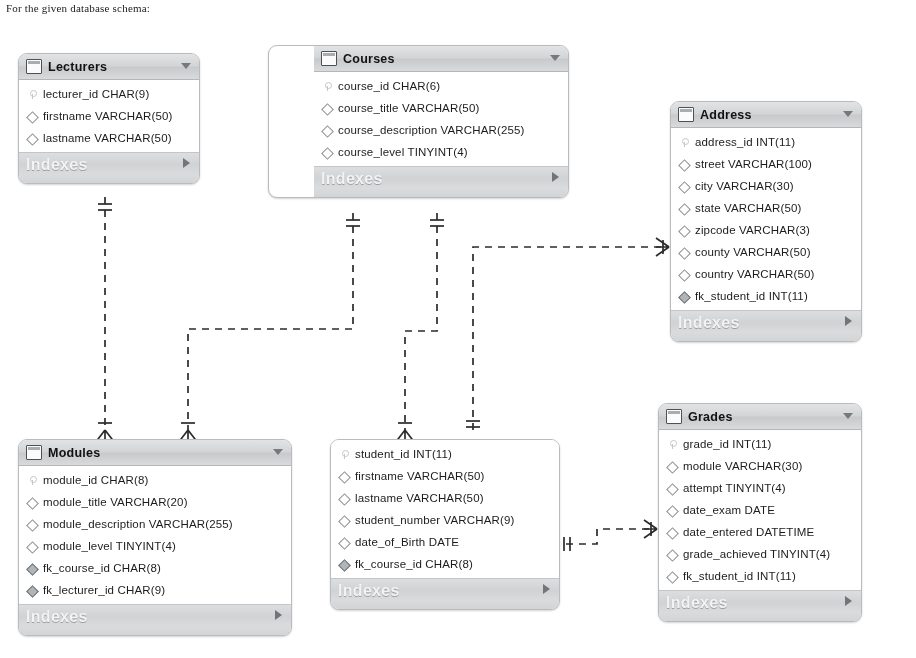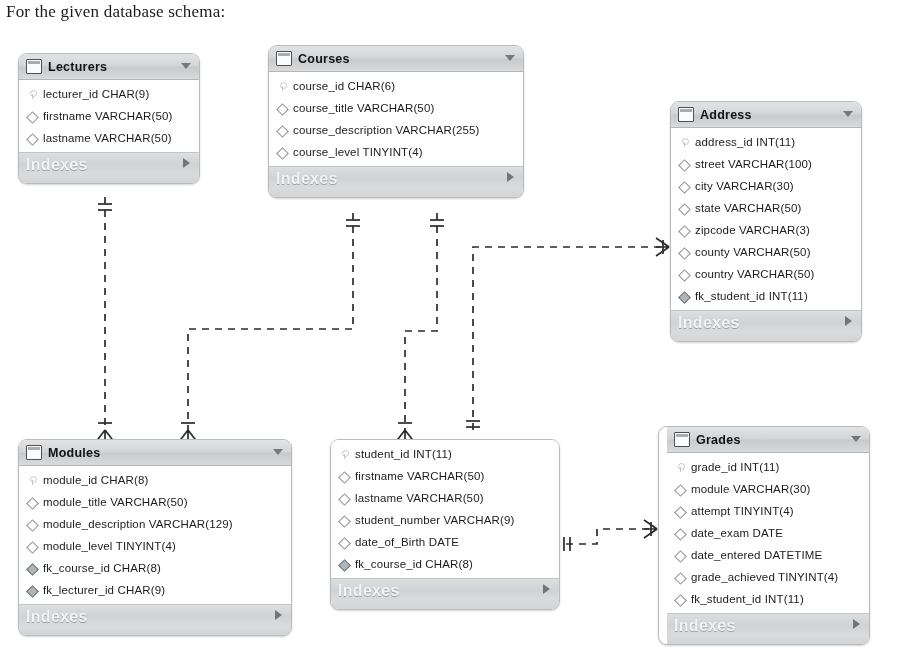--- a/index.html
+++ b/index.html
@@ -7,21 +7,21 @@
     width:916px;height:658px;
     background:#ffffff;
     font-family:"Liberation Sans", sans-serif;
     position:relative;
     overflow:hidden;
     -webkit-font-smoothing:antialiased;
   }
   #caption{
     position:absolute;left:6px;top:2px;
     font-family:"Liberation Serif", serif;
-    font-size:17px;color:#1b1b1b;
+    font-size:11px;color:#1b1b1b;
     letter-spacing:.2px;
     white-space:nowrap;
   }
   #canvas{position:absolute;left:0;top:0;width:916px;height:658px;margin-top:11px;}
   svg#links{position:absolute;left:0;top:0;width:916px;height:658px;pointer-events:none;}
 
   
   .tbl{
     position:absolute;
     background:#ffffff;
@@ -190,21 +190,21 @@
         <span class="ftxt">lastname VARCHAR(50)</span>
       </div>
     </div>
     <div class="ftr">
       <span class="flabel">Indexes</span>
       <span class="fcaret"></span>
     </div>
     <div class="pad"></div>
   </div>
 
-  <div class="tbl" style="left:268px;top:34px;width:254px;">
+  <div class="tbl" style="left:268px;top:34px;width:254px;padding-left:45px;">
     <div class="hdr">
       <span class="ticon"></span>
       <span class="tname">Courses</span>
       <span class="caret"></span>
     </div>
     <div class="fields">
       <div class="fld">
         <span class="fi pk"></span>
         <span class="ftxt">course_id CHAR(6)</span>
       </div>
@@ -281,25 +281,25 @@
       <span class="tname">Modules</span>
       <span class="caret"></span>
     </div>
     <div class="fields">
       <div class="fld">
         <span class="fi pk"></span>
         <span class="ftxt">module_id CHAR(8)</span>
       </div>
       <div class="fld">
         <span class="fi attr"></span>
-        <span class="ftxt">module_title VARCHAR(50)</span>
-      </div>
-      <div class="fld">
-        <span class="fi attr"></span>
-        <span class="ftxt">module_description VARCHAR(129)</span>
+        <span class="ftxt">module_title VARCHAR(20)</span>
+      </div>
+      <div class="fld">
+        <span class="fi attr"></span>
+        <span class="ftxt">module_description VARCHAR(255)</span>
       </div>
       <div class="fld">
         <span class="fi attr"></span>
         <span class="ftxt">module_level TINYINT(4)</span>
       </div>
       <div class="fld">
         <span class="fi fk"></span>
         <span class="ftxt">fk_course_id CHAR(8)</span>
       </div>
       <div class="fld">
@@ -341,21 +341,21 @@
         <span class="ftxt">fk_course_id CHAR(8)</span>
       </div>
     </div>
     <div class="ftr">
       <span class="flabel">Indexes</span>
       <span class="fcaret"></span>
     </div>
     <div class="pad"></div>
   </div>
 
-  <div class="tbl" style="left:658px;top:415px;width:202px;padding-left:8px;">
+  <div class="tbl" style="left:658px;top:392px;width:202px;">
     <div class="hdr">
       <span class="ticon"></span>
       <span class="tname">Grades</span>
       <span class="caret"></span>
     </div>
     <div class="fields">
       <div class="fld">
         <span class="fi pk"></span>
         <span class="ftxt">grade_id INT(11)</span>
       </div>

